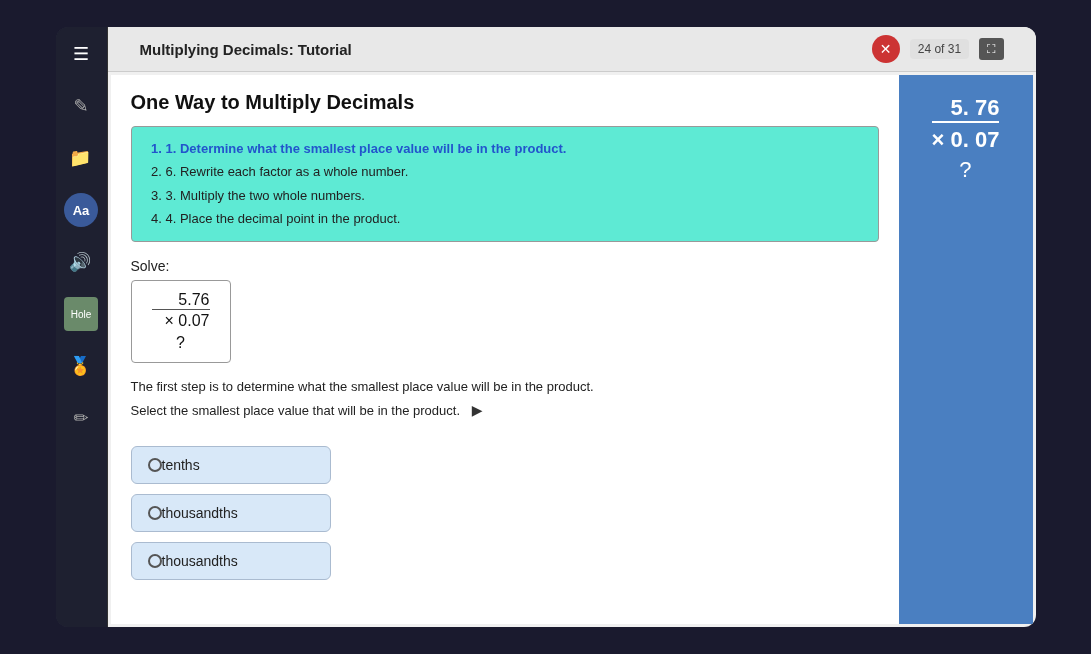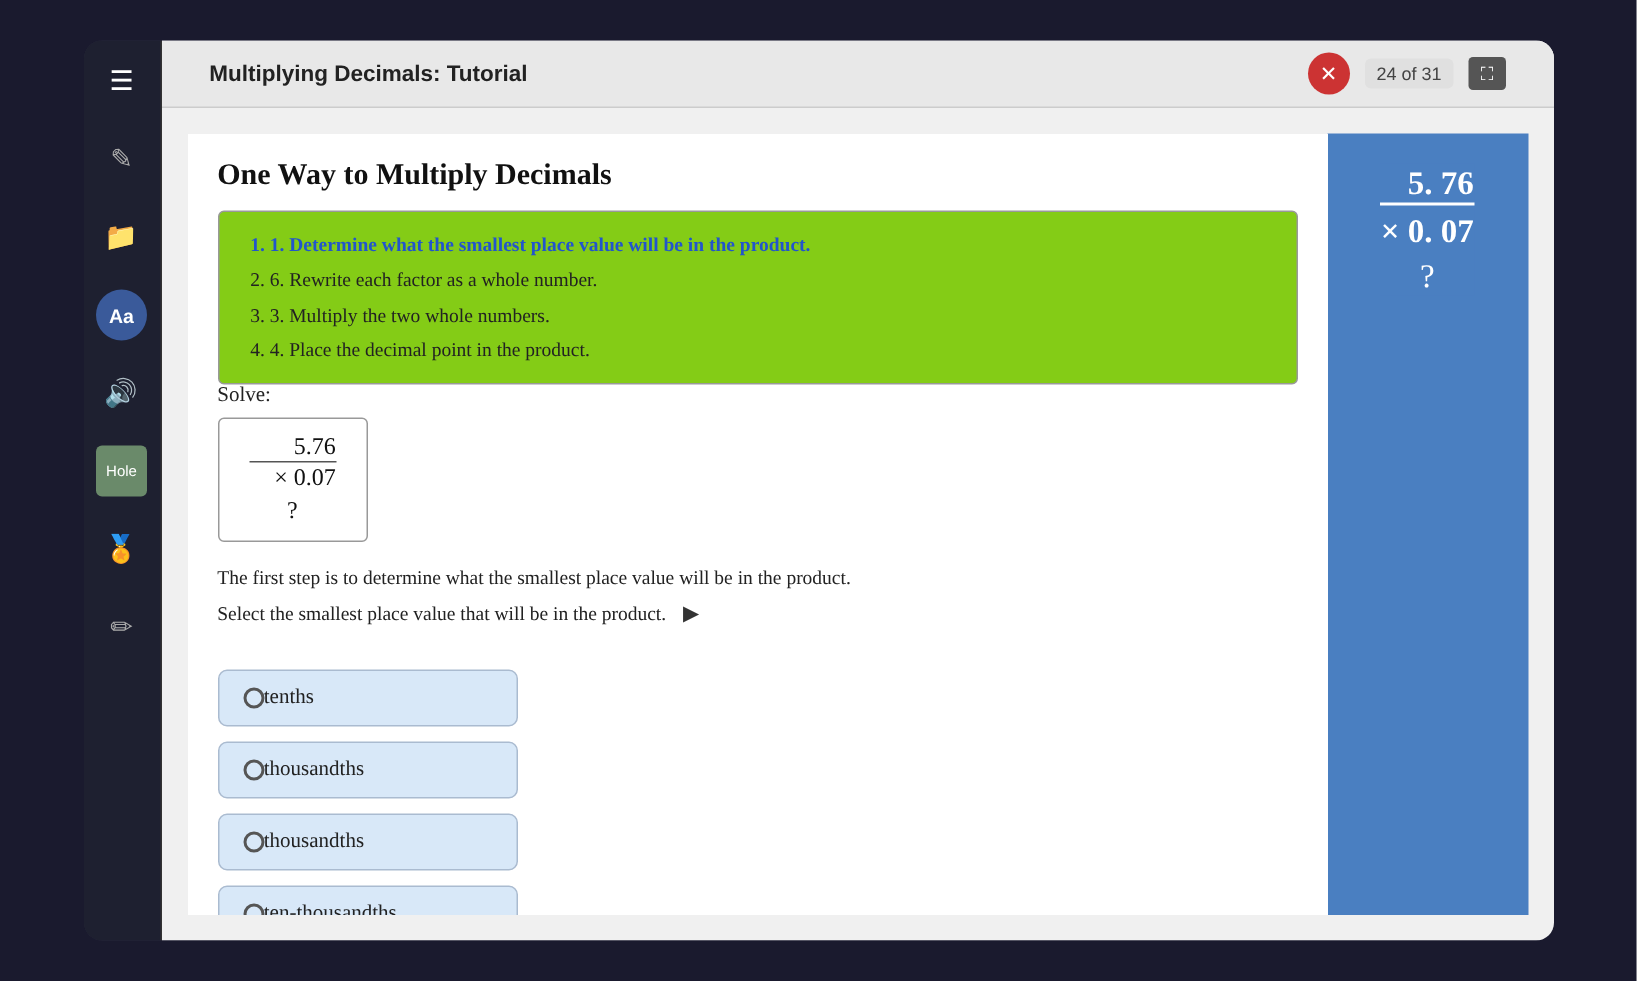--- a/index.html
+++ b/index.html
@@ -112,45 +112,44 @@
       font-size: 12px;
       color: #444;
       background: #e0e0e0;
       padding: 3px 8px;
       border-radius: 4px;
     }
 
     .content-area {
       flex: 1;
       display: flex;
-      padding: 17px;
+      padding: 3px;
       overflow: hidden;
-      font-family: Liberation Serif, serif;
     }
 
     .lesson-panel {
       flex: 1;
       padding: 16px 20px;
       overflow-y: auto;
       background: white;
     }
 
     .lesson-title {
       font-size: 20px;
       font-weight: bold;
       color: #111;
       margin-bottom: 12px;
     }
 
     .instruction-box {
       border: 1.5px solid #999;
       border-radius: 4px;
       padding: 10px 14px;
-      margin-bottom: 0;
-      background: #84cc16;
+      margin-bottom: 16px;
+      background: #5eead4;
     }
 
     .instruction-box ol {
       padding-left: 20px;
     }
 
     .instruction-box li {
       font-size: 13px;
       color: #222;
       line-height: 1.8;
@@ -356,24 +355,20 @@
             <span>tenths</span>
           </div>
           <div class="answer-option">
             <span class="radio-circle"></span>
             <span>thousandths</span>
           </div>
           <div class="answer-option">
             <span class="radio-circle"></span>
             <span>thousandths</span>
           </div>
-          <div class="answer-option">
-            <span class="radio-circle"></span>
-            <span>ten-thousandths</span>
-          </div>
         </div>
 
       </div>
 
       <div class="right-panel">
         <div class="right-math">
           <span class="r-num">5. 76</span>
           <span class="r-mult">× 0. 07</span>
           <span class="r-result">?</span>
         </div>

